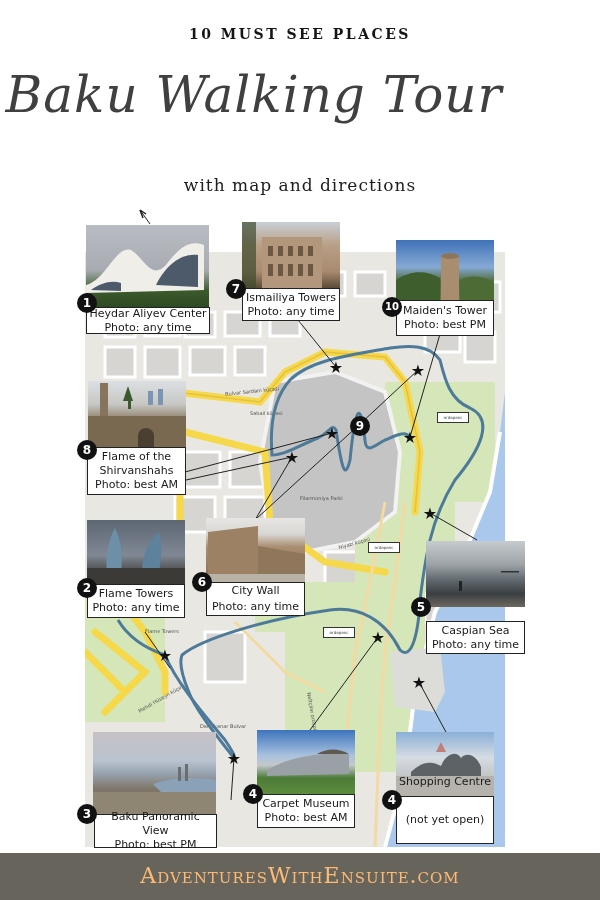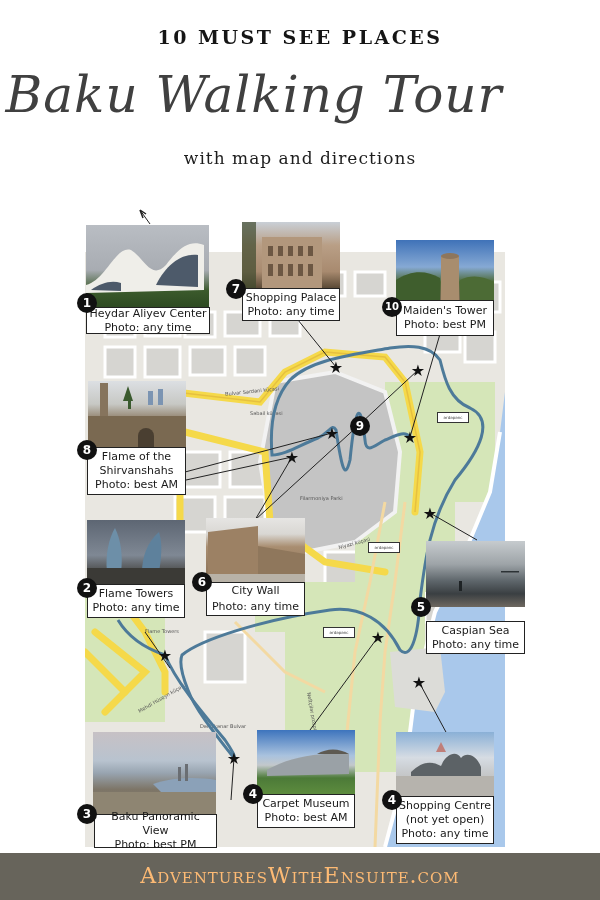--- a/index.html
+++ b/index.html
@@ -1,19 +1,19 @@
 <!DOCTYPE html>
 <html><head>
 <meta charset="utf-8">
 <style>
   html, body { margin: 0; padding: 0; }
   body { width: 600px; height: 900px; background: #ffffff; position: relative; overflow: hidden; font-family: "Liberation Sans", sans-serif; }
-  .kicker { position: absolute; top: 26px; left: 0; width: 600px; text-align: center; font-family: "DejaVu Serif", serif; font-weight: bold; font-size: 19px; letter-spacing: 2.5px; color: #151515; }
+  .kicker { position: absolute; top: 26px; left: 0; width: 600px; text-align: center; font-family: "DejaVu Serif", serif; font-weight: bold; font-size: 14px; letter-spacing: 2.5px; color: #151515; }
   .title { position: absolute; top: 66px; left: 0; width: 508px; text-align: center; font-family: "DejaVu Serif", serif; font-style: italic; font-size: 50px; color: #404040; letter-spacing: 1px; }
-  .subtitle { position: absolute; top: 148px; left: 0; width: 600px; text-align: center; font-family: "DejaVu Serif", serif; font-size: 17px; letter-spacing: 1px; color: #1d1d1d; }
+  .subtitle { position: absolute; top: 175px; left: 0; width: 600px; text-align: center; font-family: "DejaVu Serif", serif; font-size: 17px; letter-spacing: 1px; color: #1d1d1d; }
 
   .map { position: absolute; left: 85px; top: 252px; width: 420px; height: 595px; }
   .map svg { width: 100%; height: 100%; display: block; }
   .overlay { position: absolute; left: 0; top: 0; width: 600px; height: 900px; pointer-events: none; }
   .overlay svg { width: 600px; height: 900px; }
 
   .photo { position: absolute; overflow: hidden; }
   .label { position: absolute; background: #fff; border: 1.5px solid #222; text-align: center; font-family: "DejaVu Sans", sans-serif; font-size: 11px; line-height: 14px; color: #1a1a1a; padding: 1px 2px; box-sizing: border-box; display: flex; flex-direction: column; justify-content: center; }
   .num { position: absolute; width: 20px; height: 20px; border-radius: 50%; background: #111; color: #fff; font-family: "DejaVu Sans", sans-serif; font-weight: bold; font-size: 12px; line-height: 20px; text-align: center; }
   .num.small { font-size: 10px; }
@@ -248,21 +248,21 @@
       <path d="M40,20 L45,10 L50,20 Z" fill="#c07f7a"></path>
       <rect x="0" y="44" width="98" height="20" fill="#b6b3ad"></rect>
     </svg>
 </div>
 
 <div class="label" style="left:86px;top:307px;width:124px;height:27px;">
   <span>Heydar Aliyev Center</span>
   <span>Photo: any time</span>
 </div>
 <div class="label" style="left:242px;top:288px;width:98px;height:33px;">
-  <span>Shopping Palace</span>
+  <span>Ismailiya Towers</span>
   <span>Photo: any time</span>
 </div>
 <div class="label" style="left:396px;top:300px;width:98px;height:36px;">
   <span>Maiden's Tower</span>
   <span>Photo: best PM</span>
 </div>
 <div class="label" style="left:87px;top:447px;width:99px;height:48px;">
   <span>Flame of the</span>
   <span>Shirvanshahs</span>
   <span>Photo: best AM</span>
@@ -280,21 +280,21 @@
   <span>Photo: any time</span>
 </div>
 <div class="label" style="left:94px;top:814px;width:123px;height:34px;">
   <span>Baku Panoramic View</span>
   <span>Photo: best PM</span>
 </div>
 <div class="label" style="left:257px;top:794px;width:98px;height:34px;">
   <span>Carpet Museum</span>
   <span>Photo: best AM</span>
 </div>
-<div class="label" style="left:396px;top:796px;width:98px;height:48px;">
+<div class="label" style="left:396px;top:796px;width:98px;height:48px;gap:24px;">
   <span>Shopping Centre</span>
   <span>(not yet open)</span>
   <span>Photo: any time</span>
 </div>
 
 <div class="num" style="left:77px;top:293px;">1</div>
 <div class="num" style="left:226px;top:279px;">7</div>
 <div class="num small" style="left:382px;top:297px;">10</div>
 <div class="num" style="left:77px;top:440px;">8</div>
 <div class="num" style="left:350px;top:416px;">9</div>

